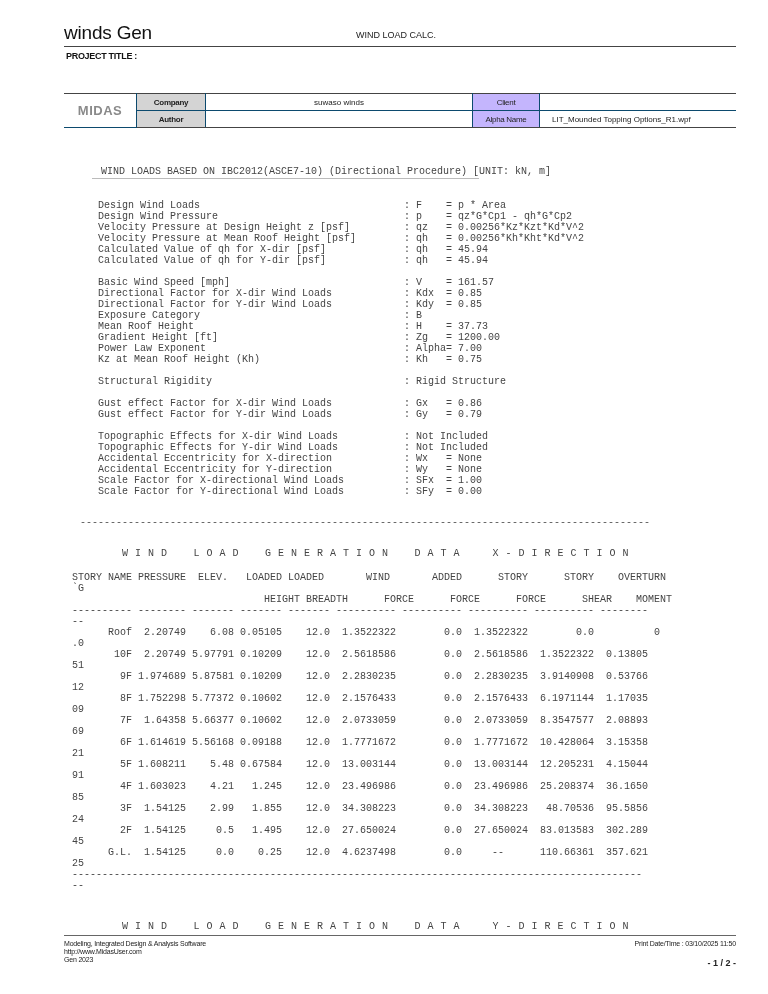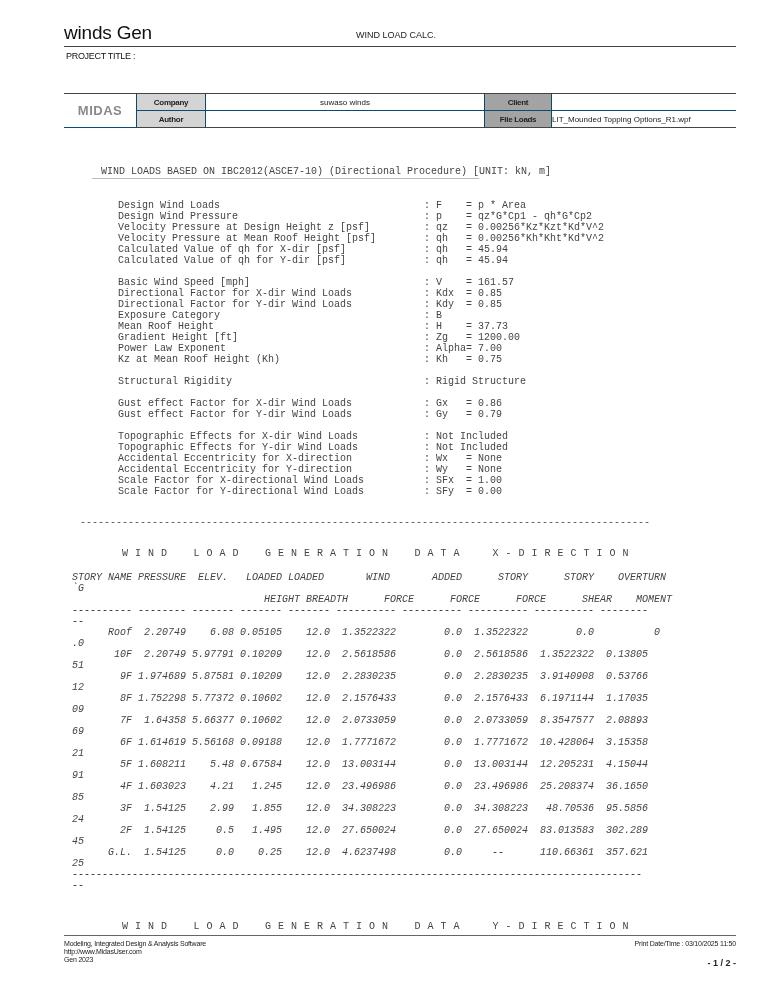--- a/index.html
+++ b/index.html
@@ -1,38 +1,38 @@
 <!DOCTYPE html>
 <html><head>
 <meta charset="utf-8">
 <style>
   html, body { margin:0; padding:0; background:#ffffff; }
   body { width:768px; height:994px; position:relative; overflow:hidden; color:#222; }
   .sans { font-family: "Liberation Sans", sans-serif; }
   #app-title { position:absolute; left:64px; top:22px; font-size:19px; color:#111; letter-spacing:-0.2px; }
   #doc-title { position:absolute; left:356px; top:30px; font-size:9px; color:#222; }
   #rule-top { position:absolute; left:64px; top:46px; width:672px; height:0; border-top:1.5px solid #444; }
-  #project-title { position:absolute; left:66px; top:51px; font-size:9px; font-weight:normal; letter-spacing:-0.3px; color:#111; }
+  #project-title { position:absolute; left:66px; top:51px; font-size:9px; font-weight:bold; letter-spacing:-0.3px; color:#111; }
   #info-table { position:absolute; left:64px; top:93px; width:672px; border-collapse:collapse; font-size:8px; }
   #info-table td { height:16px; padding:0; border:1px solid #0c4a6e; text-align:center; }
   #info-table tr:first-child td { border-top:1.5px solid #444; }
   #info-table tr:last-child td { border-bottom:1.5px solid #444; }
   #info-table td.logo { border-left:none; border-top:1.5px solid #444; width:72px; }
   #info-table td.lbl { background:#d4d4d4; font-weight:bold; width:68px; letter-spacing:-0.3px;margin-top:20px; }
   #info-table td.val { }
-  #info-table td.val-left { text-align:left; border-right:none; }
-  #info-table td.lbl2 { background:#a3a3a3; font-weight:bold; width:66px; letter-spacing:-0.3px; }
+  #info-table td.val-left { text-align:left; padding-left:12px; border-right:none; }
+  #info-table td.lbl2 { background:#c4b5fd; font-weight:normal; width:66px; letter-spacing:-0.3px; }
   .logo-text { font-family:"Liberation Sans", sans-serif; font-weight:bold; font-size:13px; color:#8a8a8a; letter-spacing:0.5px; }
   .pre { position:absolute; font-family:"Liberation Mono", monospace; font-size:10px; line-height:11px; white-space:pre; color:#444; margin:8px; }
   #heading-main { left:93px; top:158px; }
   #rule-heading { position:absolute; left:92px; top:178px; width:387px; border-top:1px solid #bbb; }
-  #params { left:110px; top:192px; }
+  #params { left:90px; top:192px; }
   #dash1 { left:72px; top:509px; color:#555; }
   #xdir-title { left:114px; top:540px; letter-spacing:0.5px; }
-  #xtable { left:64px; top:564px;font-style:italic; }
+  #xtable { left:64px; top:564px; }
   #ydir-title { left:114px; top:913px; letter-spacing:0.5px; }
   #rule-footer { position:absolute; left:64px; top:935px; width:672px; border-top:1.5px solid #666; }
   .foot { position:absolute; font-family:"Liberation Sans", sans-serif; font-size:7px; line-height:8px; color:#222; letter-spacing:-0.2px; }
   #foot-left { left:64px; top:940px; }
   #foot-right { right:32px; top:940px; text-align:right; }
   #page-num { position:absolute; right:32px; top:958px; font-family:"Liberation Sans", sans-serif; font-size:9px; font-weight:bold; }
 </style>
 </head>
 <body>
 
@@ -48,21 +48,21 @@
       <span class="logo-text">MIDAS</span>
     </td>
     <td class="lbl">Company</td>
     <td class="val">suwaso winds</td>
     <td class="lbl2">Client</td>
     <td class="val-left" style="width:184px"></td>
   </tr>
   <tr>
     <td class="lbl">Author</td>
     <td class="val"></td>
-    <td class="lbl2">File Loads</td>
+    <td class="lbl2">Alpha Name</td>
     <td class="val-left">LIT_Mounded Topping Options_R1.wpf</td>
   </tr>
 </tbody>
   </table>
 
 <div id="heading-main" class="pre">WIND LOADS BASED ON IBC2012(ASCE7-10) (Directional Procedure) [UNIT: kN, m]</div>
 <div id="rule-heading"></div>
 
 <div id="params" class="pre">Design Wind Loads                                  : F    = p * Area
 Design Wind Pressure                               : p    = qz*G*Cp1 - qh*G*Cp2

